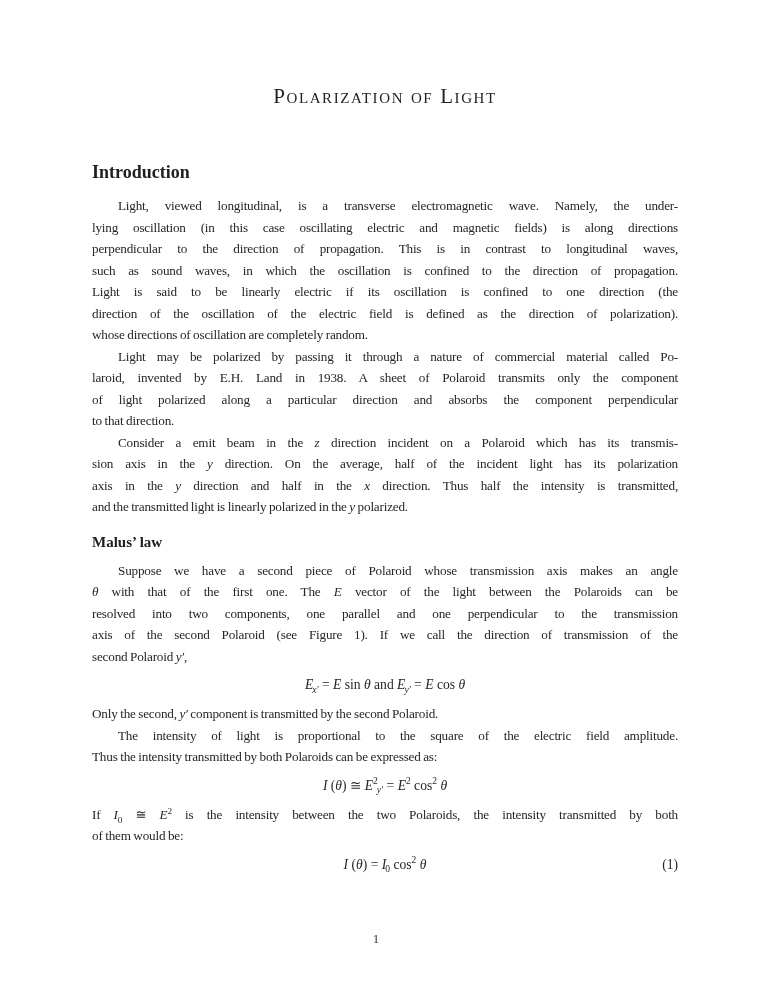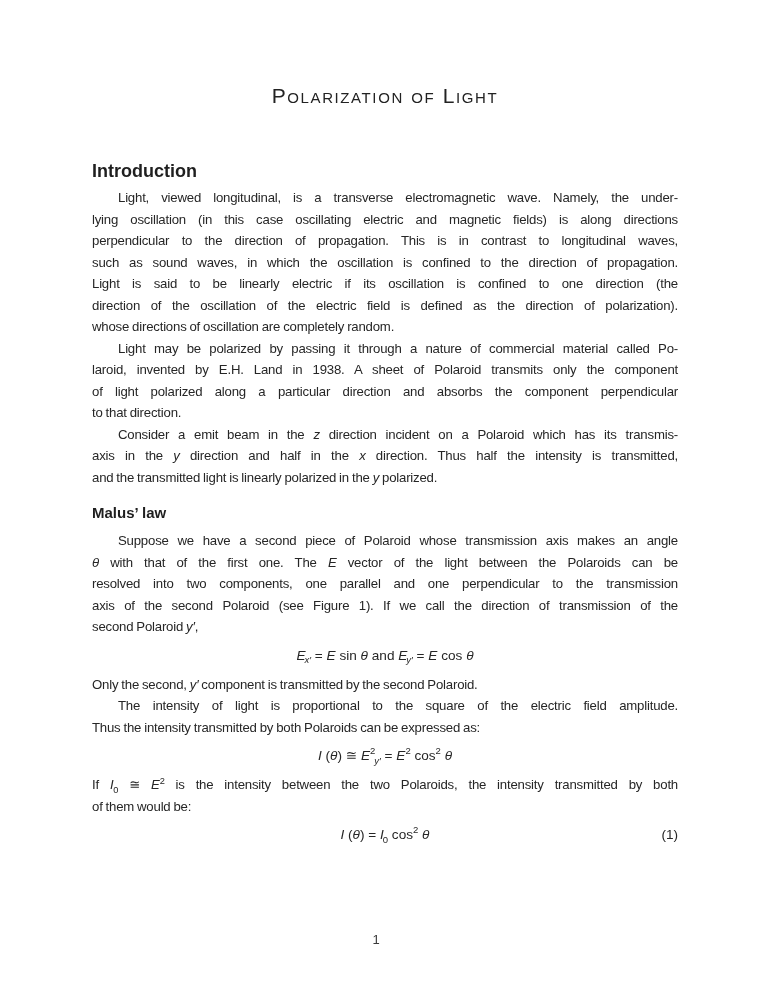--- a/index.html
+++ b/index.html
@@ -5,21 +5,21 @@
   html, body {
     margin: 0;
     padding: 0;
     background: #ffffff;
   }
   .page {
     position: relative;
     width: 752px;
     height: 994px;
     background: #ffffff;
-    font-family: Liberation Sans, sans-serif;
+    font-family: Liberation Serif, serif;
     color: #262626;
     overflow: hidden;
   }
   .content {
     position: absolute;
     left: 92px;
     top: 0;
     width: 586px;
   }
   .doc-title {
@@ -31,21 +31,21 @@
     color: #222222;
   }
   .sec-heading {
     font-weight: bold;
     color: #1f1f1f;
     letter-spacing: 0;
   }
   .sec-heading.lvl1 {
     font-size: 18px;
     margin-top: 53px;
-    margin-bottom: 5px;
+    margin-bottom: 12px;
   }
   .sec-heading.lvl2 {
     font-size: 15px;
     margin-top: 16px;
     margin-bottom: 9px;
   }
   .para { margin: 0; }
   .line {
     font-size: 13.2px;
     line-height: 21.5px;
@@ -104,20 +104,21 @@
           <div class="line last"><span>whose directions of oscillation are completely random.</span></div>
         </div>
         <div class="para">
           <div class="line ind"><span>Light may be polarized by passing it through a nature of commercial material called Po-</span></div>
           <div class="line"><span>laroid, invented by E.H. Land in 1938. A sheet of Polaroid transmits only the component</span></div>
           <div class="line"><span>of light polarized along a particular direction and absorbs the component perpendicular</span></div>
           <div class="line last"><span>to that direction.</span></div>
         </div>
         <div class="para">
           <div class="line ind"><span>Consider a emit beam in the </span><span class="it">z</span><span> direction incident on a Polaroid which has its transmis-</span></div>
+          <div class="line"><span>sion axis in the </span><span class="it">y</span><span> direction. On the average, half of the incident light has its polarization</span></div>
           <div class="line"><span>axis in the </span><span class="it">y</span><span> direction and half in the </span><span class="it">x</span><span> direction. Thus half the intensity is transmitted,</span></div>
           <div class="line last"><span>and the transmitted light is linearly polarized in the </span><span class="it">y</span><span> polarized.</span></div>
         </div>
         <div class="sec-heading lvl2">Malus’ law</div>
         <div class="para">
           <div class="line ind"><span>Suppose we have a second piece of Polaroid whose transmission axis makes an angle</span></div>
           <div class="line"><span class="it">θ</span><span> with that of the first one. The </span><span class="it">E</span><span> vector of the light between the Polaroids can be</span></div>
           <div class="line"><span>resolved into two components, one parallel and one perpendicular to the transmission</span></div>
           <div class="line"><span>axis of the second Polaroid (see Figure 1). If we call the direction of transmission of the</span></div>
           <div class="line last"><span>second Polaroid </span><span class="it">y′</span><span>,</span></div>

